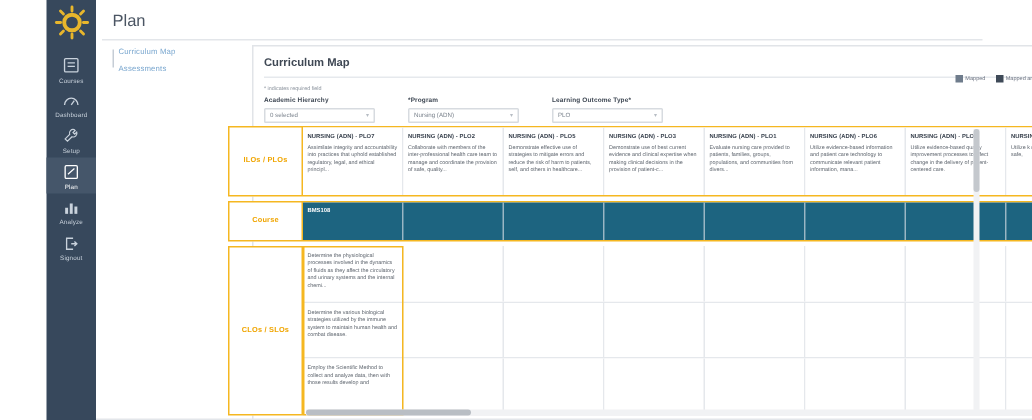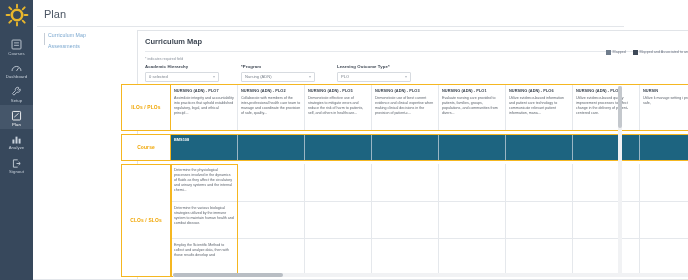--- a/index.html
+++ b/index.html
@@ -2,21 +2,21 @@
 <html><head>
 <meta charset="utf-8">
 <style>
   * { box-sizing: border-box; margin: 0; padding: 0; }
   html, body {
     width: 688px; height: 280px;
     font-family: "Liberation Sans", sans-serif;
     background: #ffffff;
     overflow: hidden;
   }
-  #app { position: relative; width: 624px; height: 280px; display: flex; }
+  #app { position: relative; width: 624px; height: 280px; display: flex; margin-left: 31px; }
 
   
   .sidebar {
     width: 33px; height: 280px;
     background: #37485c;
     flex: 0 0 33px;
     display: flex; flex-direction: column;
     align-items: center;
     padding-top: 2px;
   }

